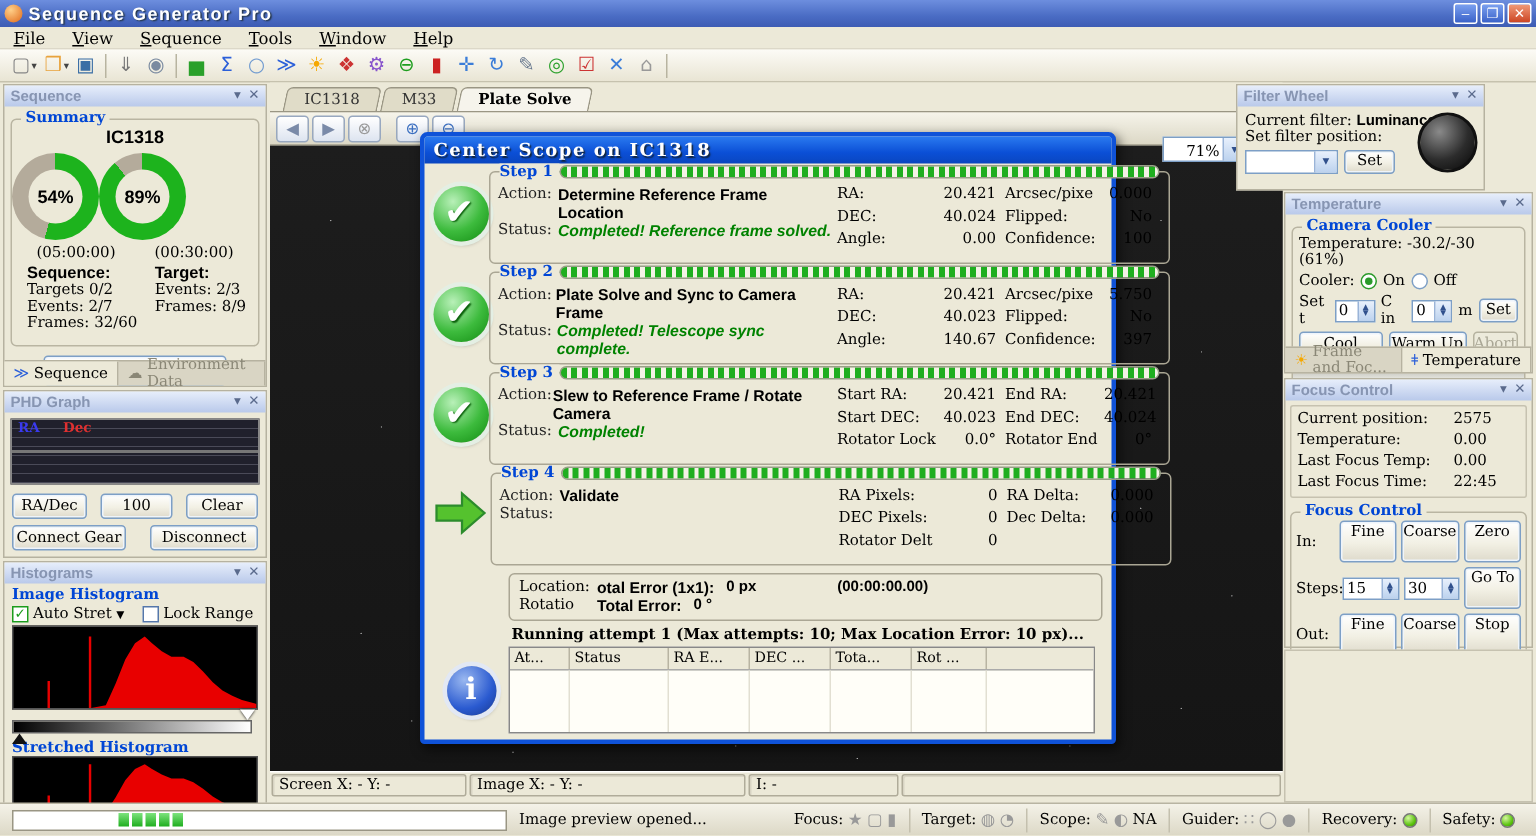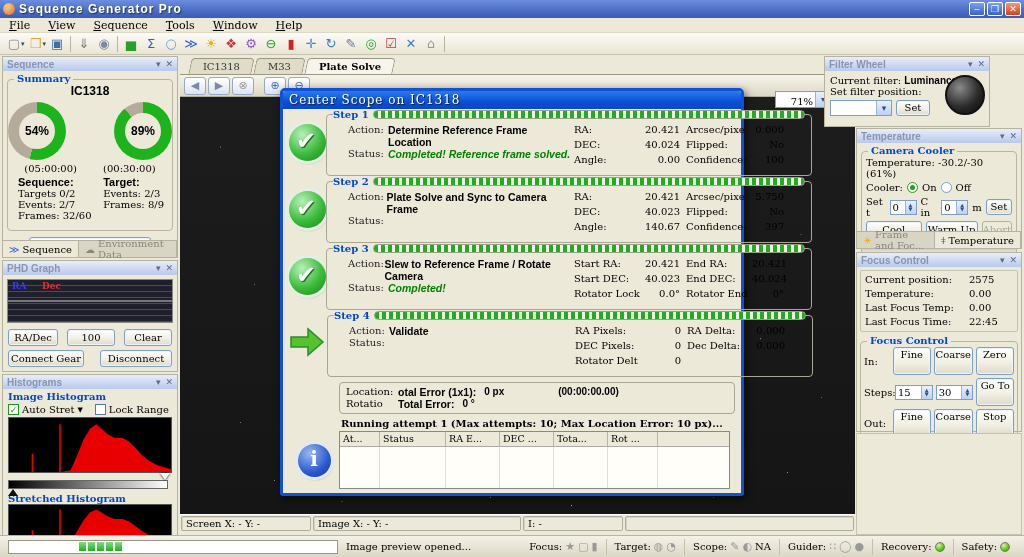--- a/index.html
+++ b/index.html
@@ -31,21 +31,21 @@
   .grp{border:1px solid #b9b5a2;border-radius:4px;position:relative;}
   .grplab{position:absolute;top:-7px;left:6px;background:#ece9d8;padding:0 3px;color:#0046d5;font-weight:bold;font-size:10px;}
   .xpbtn{background:linear-gradient(#ffffff,#f2f0e4 55%,#dedacb);border:1px solid #7d9fc6;border-radius:3px;font-size:10px;text-align:center;box-shadow:inset 0 0 0 1px #eef4fb;}
   .xpbtn.dis{color:#a9a695;border-color:#b5b29f;background:#eceadb;box-shadow:none;}
   .spin{background:#fff;border:1px solid #7d9fc6;display:inline-flex;height:15px;align-items:center;}
   .spin .v{padding:0 2px;min-width:14px;font-size:10px;}
   .spin .ud{width:11px;height:100%;background:linear-gradient(#e8f0fc,#bcd2ee);border-left:1px solid #9ab4d8;display:flex;flex-direction:column;align-items:center;justify-content:center;font-size:5px;color:#30508c;line-height:4px;}
 
   
   #seq{left:2px;top:56px;width:176px;height:202px;}
-  .donutrow{display:flex;justify-content:space-between;margin-top:4px;}
+  .donutrow{display:flex;justify-content:flex-start;margin-top:4px;}
   .donut{width:58px;height:58px;border-radius:50%;position:relative;}
   .donut::after{content:"";position:absolute;inset:11px;background:#ece9d8;border-radius:50%;}
   .donut .pct{position:absolute;inset:0;display:flex;align-items:center;justify-content:center;font-weight:bold;font-size:12px;z-index:2;font-family:"Liberation Sans",sans-serif;}
   .timesrow{display:flex;justify-content:center;gap:26px;font-size:10px;margin-top:3px;}
   .statcols{display:flex;justify-content:space-between;padding:2px 8px 0 10px;font-size:10px;}
   .statcols b{font-family:"Liberation Sans",sans-serif;font-size:11px;}
   .pausebtn{display:flex;align-items:center;gap:4px;margin:6px auto 0;width:122px;height:20px;justify-content:center;}
   .pauseic{width:12px;height:12px;border-radius:50%;background:radial-gradient(#9ab,#567);position:relative;}
   .pauseic::after{content:"";position:absolute;left:3px;top:3px;width:2px;height:6px;background:#fff;box-shadow:4px 0 0 #fff;}
   .dtabs{position:absolute;bottom:0;left:0;right:0;height:17px;display:flex;border-top:1px solid #b6b2a0;background:#d9d5c4;}
@@ -98,21 +98,21 @@
     radial-gradient(circle 1px at 66% 94%, #999, transparent 70%),
     radial-gradient(circle 1px at 88% 12%, #ccc, transparent 70%),
     radial-gradient(circle 1px at 92% 33%, #aaa, transparent 70%),
     radial-gradient(circle 1px at 86% 58%, #ddd, transparent 70%),
     radial-gradient(circle 1px at 95% 72%, #bbb, transparent 70%),
     radial-gradient(circle 1px at 90% 90%, #ccc, transparent 70%),
     radial-gradient(circle 1px at 79% 96%, #aaa, transparent 70%),
     linear-gradient(#1d1d1d,#151515);}
   .coordbar{height:18px;background:#ece9d8;border-top:1px solid #fff;display:flex;font-size:10px;}
   .coordcell{border:1px solid #b0ac9a;border-radius:2px;margin:1px;padding:1px 4px;background:#ece9d8;box-shadow:inset 1px 1px 0 #d8d4c4;}
-  .coordcell.c1{width:130px;}.coordcell.c2{width:208px;}.coordcell.c3{width:100px;}.coordcell.c4{flex:1;}
+  .coordcell.c1{width:130px;}.coordcell.c2{width:184px;}.coordcell.c3{width:100px;}.coordcell.c4{flex:1;}
 
   
   #fw{left:824px;top:56px;width:166px;height:71px;}
   .fwbody{padding:4px 5px;position:relative;font-size:10px;}
   .fwcircle{position:absolute;right:4px;top:4px;width:40px;height:40px;border-radius:50%;background:radial-gradient(circle at 35% 30%,#8a8a8a,#2c2c2c 55%,#060606);border:2px solid #111;}
   .fwrow{display:flex;gap:4px;margin-top:3px;align-items:center;}
   .ddempty{width:62px;height:16px;background:#fff;border:1px solid #7d9fc6;position:relative;}
   .ddempty::after{content:"▾";position:absolute;right:0;top:0;width:14px;height:14px;background:linear-gradient(#e8f0fc,#bcd2ee);border-left:1px solid #9ab4d8;font-size:9px;color:#30508c;text-align:center;line-height:14px;}
 
   #temp{left:856px;top:128px;width:166px;height:121px;}
@@ -131,27 +131,27 @@
   .frow .fv{width:44px;}
   .focgrp{margin:9px 3px 0;padding:5px 3px 4px;}
   .fcrow{display:flex;align-items:center;gap:3px;margin-bottom:3px;font-size:10px;}
   .fcrow .lab{width:28px;}
   .fcrow .xpbtn{width:42px;height:28px;line-height:14px;}
   .afsrow{display:flex;align-items:center;gap:3px;font-size:9.5px;margin:2px 0 4px;}
   #rdockfill{position:absolute;left:856px;top:433px;width:166px;height:102px;background:#ece9d8;border:1px solid #c6c2b0;}
 
   
   .dialog{position:absolute;left:280px;top:88px;width:464px;height:408px;background:#ece9d8;border:3px solid #0f52d8;border-radius:5px 5px 3px 3px;box-shadow:2px 3px 8px rgba(0,0,0,.6);z-index:5;}
-  .dtitle{height:18px;background:linear-gradient(#2a7af0,#0b4fd6 60%,#0a46c0);border-radius:2px 2px 0 0;color:#fff;font-weight:normal;font-size:12px;display:flex;align-items:center;padding:0 6px;letter-spacing:1px;text-shadow:1px 1px 1px #123;}
+  .dtitle{height:18px;background:linear-gradient(#2a7af0,#0b4fd6 60%,#0a46c0);border-radius:2px 2px 0 0;color:#fff;font-weight:bold;font-size:12px;display:flex;align-items:center;padding:0 6px;letter-spacing:1px;text-shadow:1px 1px 1px #123;}
   .dbody{padding:5px 6px 4px;}
   .steprow{display:flex;margin-bottom:5px;}
   .stepicon{width:50px;display:flex;align-items:flex-start;justify-content:center;padding-top:10px;}
   .chk{width:37px;height:37px;border-radius:50%;background:radial-gradient(circle at 35% 28%,#b8f0b8,#3dbb3d 55%,#108a10);box-shadow:0 0 0 3px #e4efe4,1px 2px 3px rgba(0,0,0,.35);position:relative;}
   .chk::after{content:"✔";position:absolute;left:7px;top:3px;color:#fff;font-size:24px;font-family:"DejaVu Sans",sans-serif;text-shadow:1px 1px 1px #0a600a;}
-  .stepbox{flex:1;border:1px solid #aaa694;border-radius:4px;position:relative;padding:9px 21px 3px;min-height:62px;}
+  .stepbox{flex:1;border:1px solid #aaa694;border-radius:4px;position:relative;padding:9px 5px 3px;min-height:62px;}
   .stepcap{position:absolute;top:-6px;left:6px;right:6px;display:flex;align-items:center;}
   .stepcap .slab{background:#ece9d8;color:#0046d5;font-weight:bold;font-size:10px;padding-right:4px;}
   .dash{flex:1;height:9px;border:1px solid #98a088;border-radius:5px;background:repeating-linear-gradient(90deg,#1fae1f 0 4px,#f4f2e6 4px 7px);}
   .stepinner{display:flex;}
   .actcol{width:226px;font-size:10px;}
   .actrow{display:flex;}
   .actrow .alab{width:40px;color:#222;}
   .actrow .aval{font-family:"Liberation Sans",sans-serif;font-weight:bold;font-size:10.5px;}
   .actrow .sval{font-family:"Liberation Sans",sans-serif;font-weight:bold;font-style:italic;color:#008200;font-size:10.5px;}
   .fieldgrid{flex:1;display:grid;grid-template-columns:66px 46px 66px 38px;row-gap:4px;font-size:10px;align-content:start;}
@@ -581,20 +581,21 @@
             <span class="dash"></span>
           </div>
         <div class="stepinner">
           <div class="actcol">
             <div class="actrow">
                 <span class="alab">Action:</span>
                 <span class="aval">Plate Solve and Sync to Camera Frame</span>
               </div>
             <div class="actrow">
                 <span class="alab">Status:</span>
+                <span class="sval">Completed!  Telescope sync complete.</span>
               </div>
           </div>
           <div class="fieldgrid">
               <span class="fl">RA:</span>
               <span class="fv">20.421</span>
               <span class="fl">Arcsec/pixe</span>
               <span class="fv">5.750</span>
               <span class="fl">DEC:</span>
               <span class="fv">40.023</span>
               <span class="fl">Flipped:</span>

